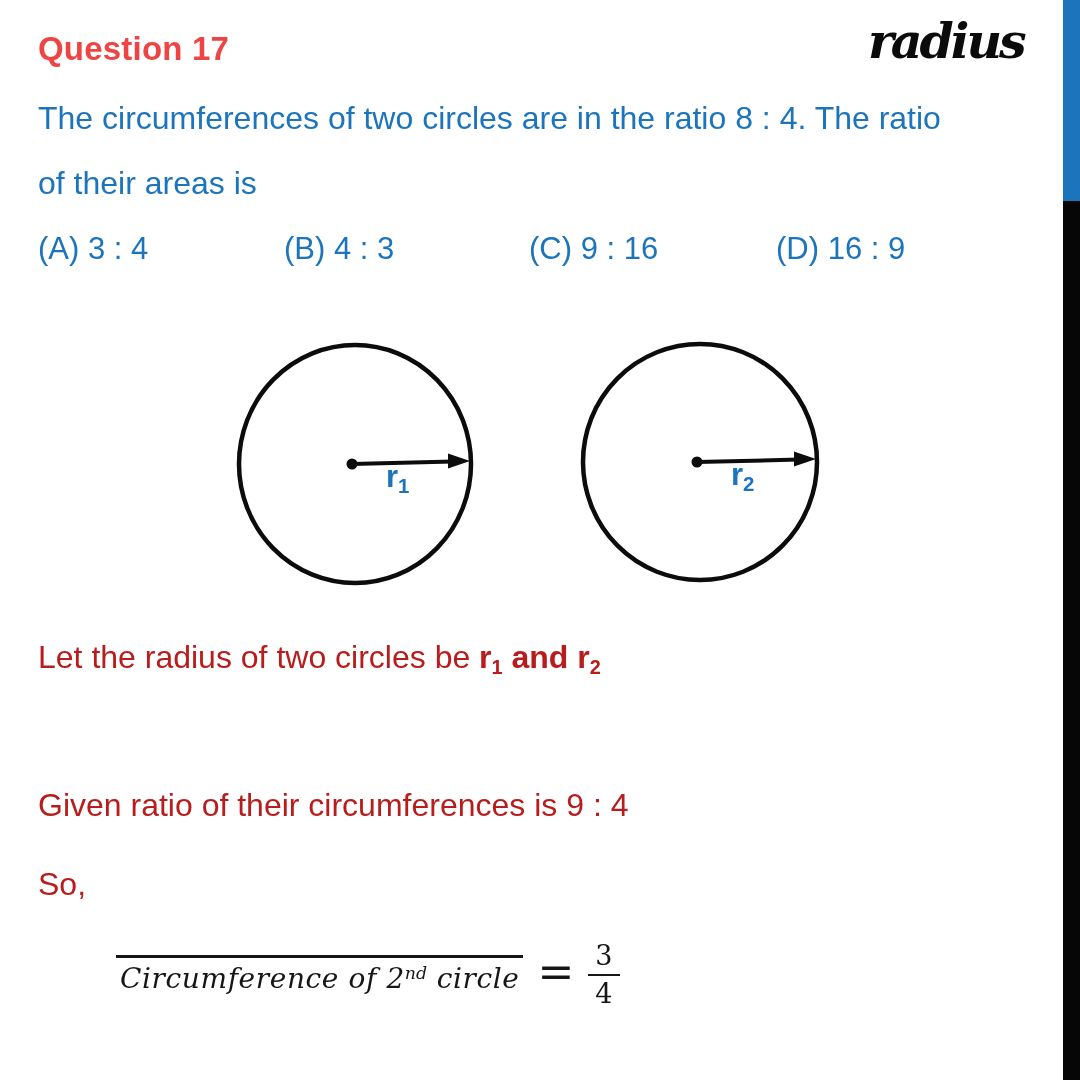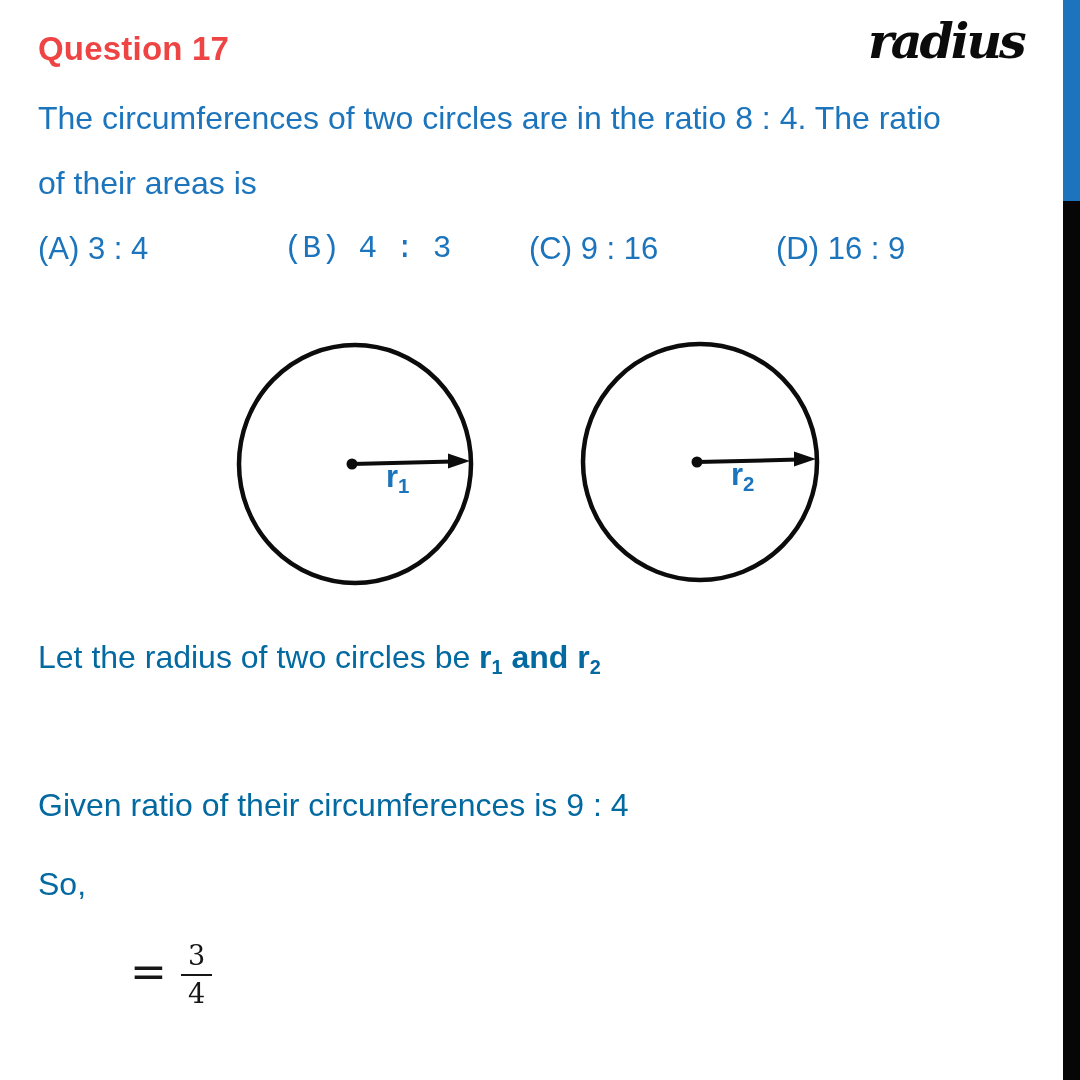--- a/index.html
+++ b/index.html
@@ -28,37 +28,37 @@
     letter-spacing: -3px;
     color: #0b0b0b;
   }
 
   
   .q-line { left: 38px; font-size: 32px; color: #1b74bc; white-space: nowrap; }
   .q-line1 { top: 100px; }
   .q-line2 { top: 165px; }
   .option  { top: 231px; font-size: 31px; color: #1b74bc; white-space: nowrap; }
   .opt-a { left: 38px; }
-  .opt-b { left: 284px; font-family: Liberation Mono, monospace; }
+  .opt-b { left: 284px; }
   .opt-c { left: 529px; }
   .opt-d { left: 776px; }
 
   
   svg.diagram { left: 0; top: 0; pointer-events: none; }
   .radius-label {
     font-size: 31px; font-weight: 700; color: #1b74bc;
     white-space: nowrap;
     margin-top: 42px;
   }
   .r1-label { left: 386px; top: 417px; }
   .r2-label { left: 731px; top: 415px; }
   .radius-label sub { font-size: 66%; vertical-align: -0.3em; }
 
   
-  .sol-line { left: 38px; font-size: 32px; color: #0369a1; white-space: nowrap; }
+  .sol-line { left: 38px; font-size: 32px; color: #b91c1c; white-space: nowrap; }
   .let-line   { top: 639px; }
   .given-line { top: 787px; }
   .so-line    { top: 866px; }
   .sol-line b { font-weight: 700; }
   .sol-line sub { font-size: 62%; vertical-align: -0.28em; }
 
   
   .equation {
     left: 116px; top: 940px;
     display: flex; align-items: center; gap: 14px;
@@ -115,20 +115,21 @@
 <div class="abs radius-label r2-label"><span>r</span><sub>2</sub></div>
 
 <div class="abs sol-line let-line"><span>Let the radius of two circles be </span><b><span>r</span><sub>1</sub><span> and </span><span>r</span><sub>2</sub></b></div>
 
 <div class="abs sol-line given-line">Given ratio of their circumferences is 9 : 4</div>
 <div class="abs sol-line so-line">So,</div>
 
 <div class="abs equation">
   <div class="frac">
     <div class="bar"></div>
+    <div class="den"><span>Circumference of 2</span><sup>nd</sup><span> circle</span></div>
   </div>
   <div class="eq-sign">=</div>
   <div class="frac small">
     <div class="num">3</div>
     <div class="bar"></div>
     <div class="den">4</div>
   </div>
 </div>
 
 <div class="abs edge-bar">

